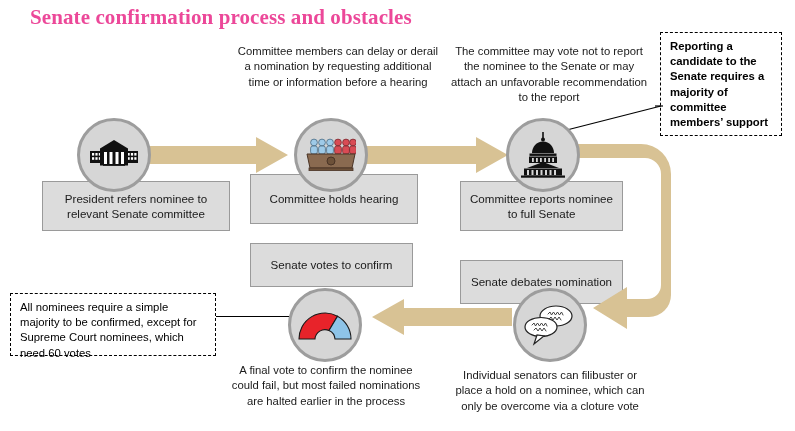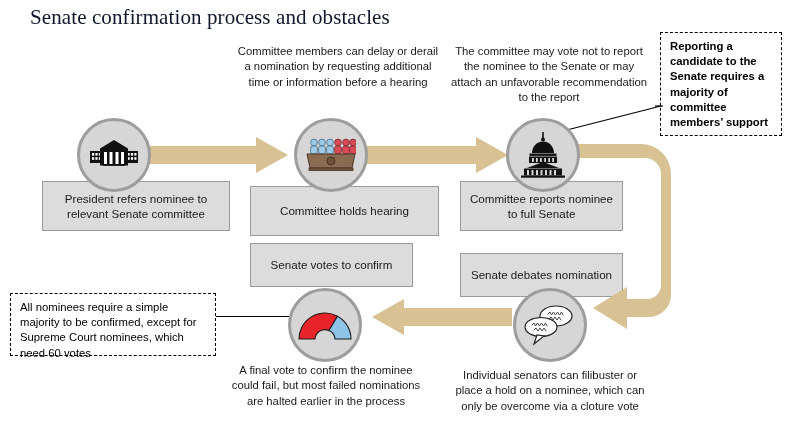--- a/index.html
+++ b/index.html
@@ -9,23 +9,23 @@
     font-family:"Liberation Sans", sans-serif;
     overflow:hidden;
     position:relative;
   }
   .stage{position:absolute;left:0;top:0;width:795px;height:431px;}
 
   
   .title{
     position:absolute;left:30px;top:5px;
     font-family:"Liberation Serif", serif;
-    font-weight:normal;
+    font-weight:bold;
     font-size:21px;
-    color:#0f172a;
+    color:#ec4899;
     letter-spacing:.1px;
     white-space:nowrap;
   }
 
   
   .caption{
     position:absolute;
     text-align:center;
     font-size:11.3px;
     line-height:15.4px;
@@ -262,27 +262,27 @@
 
         <path d="M2 30 A26 26 0 0 1 40.5 7.2 L32 21.5 A10 10 0 0 0 18 30 Z" fill="#e8232a" stroke="#1a1a1a" stroke-width="1.1"></path>
 
         <path d="M40.5 7.2 A26 26 0 0 1 54 30 L38 30 A10 10 0 0 0 32 21.5 Z" fill="#8ec4e8" stroke="#1a1a1a" stroke-width="1.1"></path>
       </svg>
     </span>
   </div>
 
   <div class="pbox" style="left:42px;top:181px;width:188px;height:50px;">President refers nominee to relevant Senate committee</div>
 
-  <div class="pbox" style="left:250px;top:186px;width:189px;height:50px;">Committee holds hearing</div>
+  <div class="pbox" style="left:250px;top:174px;width:168px;height:50px;">Committee holds hearing</div>
 
   <div class="pbox" style="left:460px;top:181px;width:163px;height:50px;">Committee reports nominee to full Senate</div>
 
   <div class="pbox" style="left:250px;top:243px;width:163px;height:44px;">Senate votes to confirm</div>
 
-  <div class="pbox" style="left:460px;top:253px;width:163px;height:44px;">Senate debates nomination</div>
+  <div class="pbox" style="left:460px;top:260px;width:163px;height:44px;">Senate debates nomination</div>
 
   <div class="callout" style="left:660px;top:32px;width:122px;height:104px;font-weight:bold;">Reporting a candidate to the Senate requires a majority of committee members’ support</div>
 
   <div class="arrow" style="left:555px;top:34px;width:108px;height:100px;">
     <svg width="108" height="100" viewBox="0 0 108 100">
       <line x1="0" y1="99" x2="106" y2="72" stroke="#000" stroke-width="1.2"></line>
       <line x1="100" y1="72" x2="108" y2="72" stroke="#000" stroke-width="1.2"></line>
     </svg>
   </div>
 

